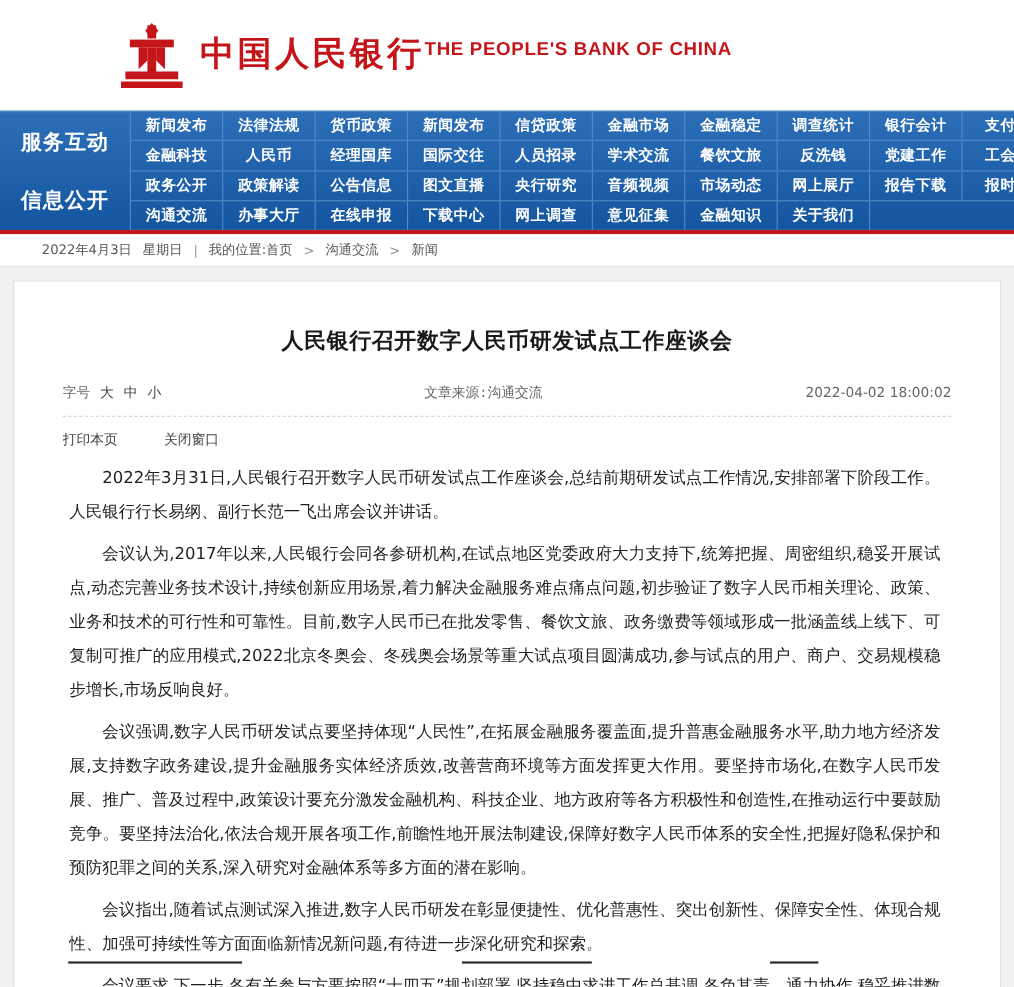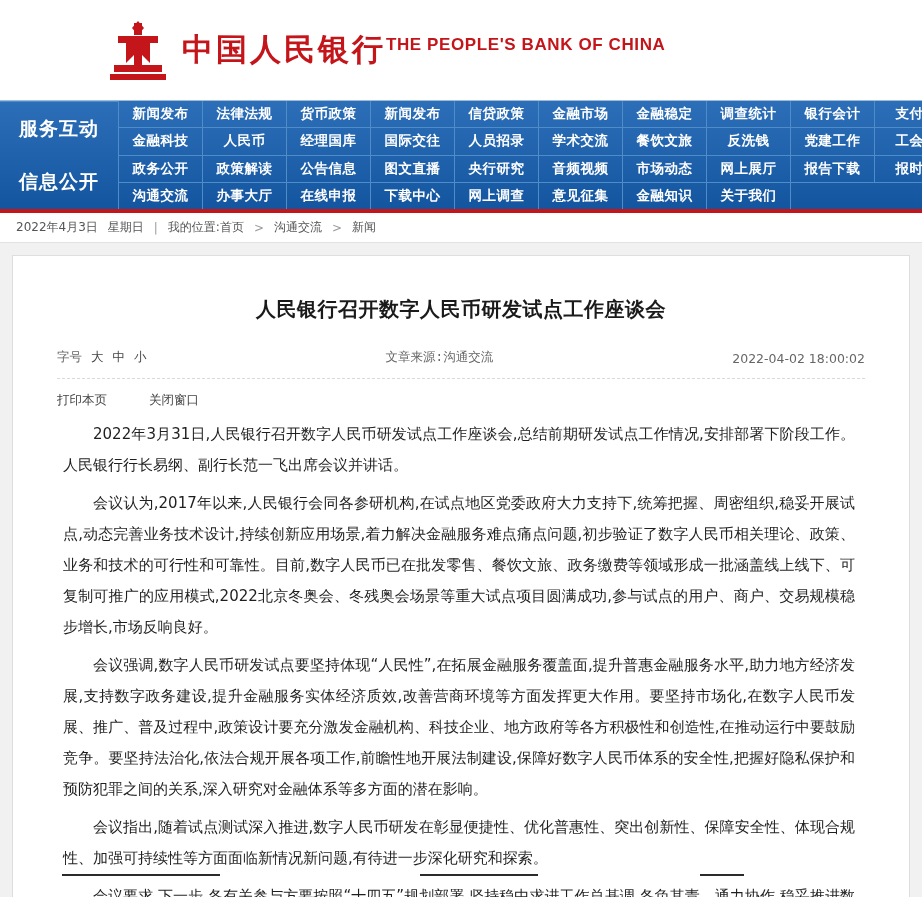--- a/index.html
+++ b/index.html
@@ -116,21 +116,21 @@
   }
 
   
   .crumb-bar {
     height: 30px;
     background: #ffffff;
     display: flex;
     align-items: center;
     font-size: 12px;
     color: #555555;
-    padding-left: 16px;
+    padding-left: 38px;
     box-sizing: border-box;
     border-bottom: 1px solid #e3e3e3;
     font-family: "DejaVu Sans", sans-serif;
   }
   .crumb-sep {
     color: #999999;
     margin: 0 10px;
   }
   .crumb-link { color: #555555; }
 
@@ -154,21 +154,21 @@
     text-align: center;
     font-size: 20px;
     font-weight: bold;
     color: #1a1a1a;
     letter-spacing: 0.5px;
     font-family: "DejaVu Sans", sans-serif;
     margin: 14px 0 26px 0;
   }
   .meta-row {
     display: flex;
-    align-items: flex-end;
+    align-items: flex-start;
     font-size: 12.5px;
     color: #666666;
     border-bottom: 1px dashed #d9d9d9;
     padding-bottom: 12px;
     font-family: "DejaVu Sans", sans-serif;
   }
   .meta-left { display: flex; align-items: center; gap: 9px; }
   .meta-left .lbl { color: #666666; }
   .fs-btn { color: #444444; cursor: pointer; }
   .meta-center {

